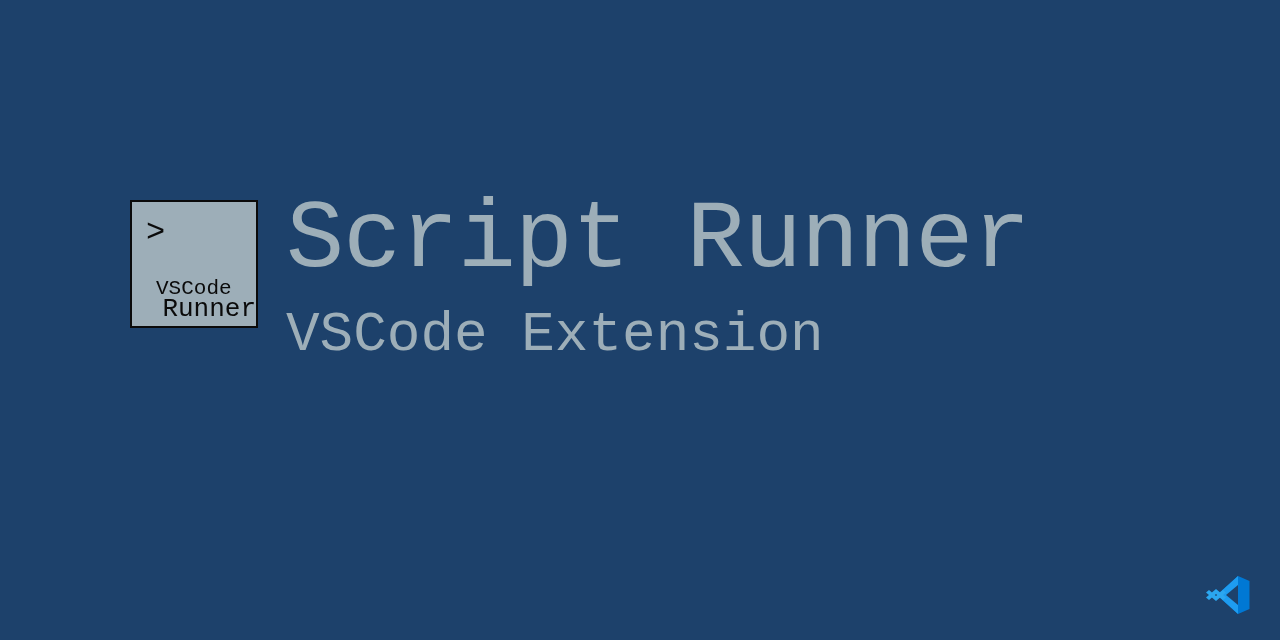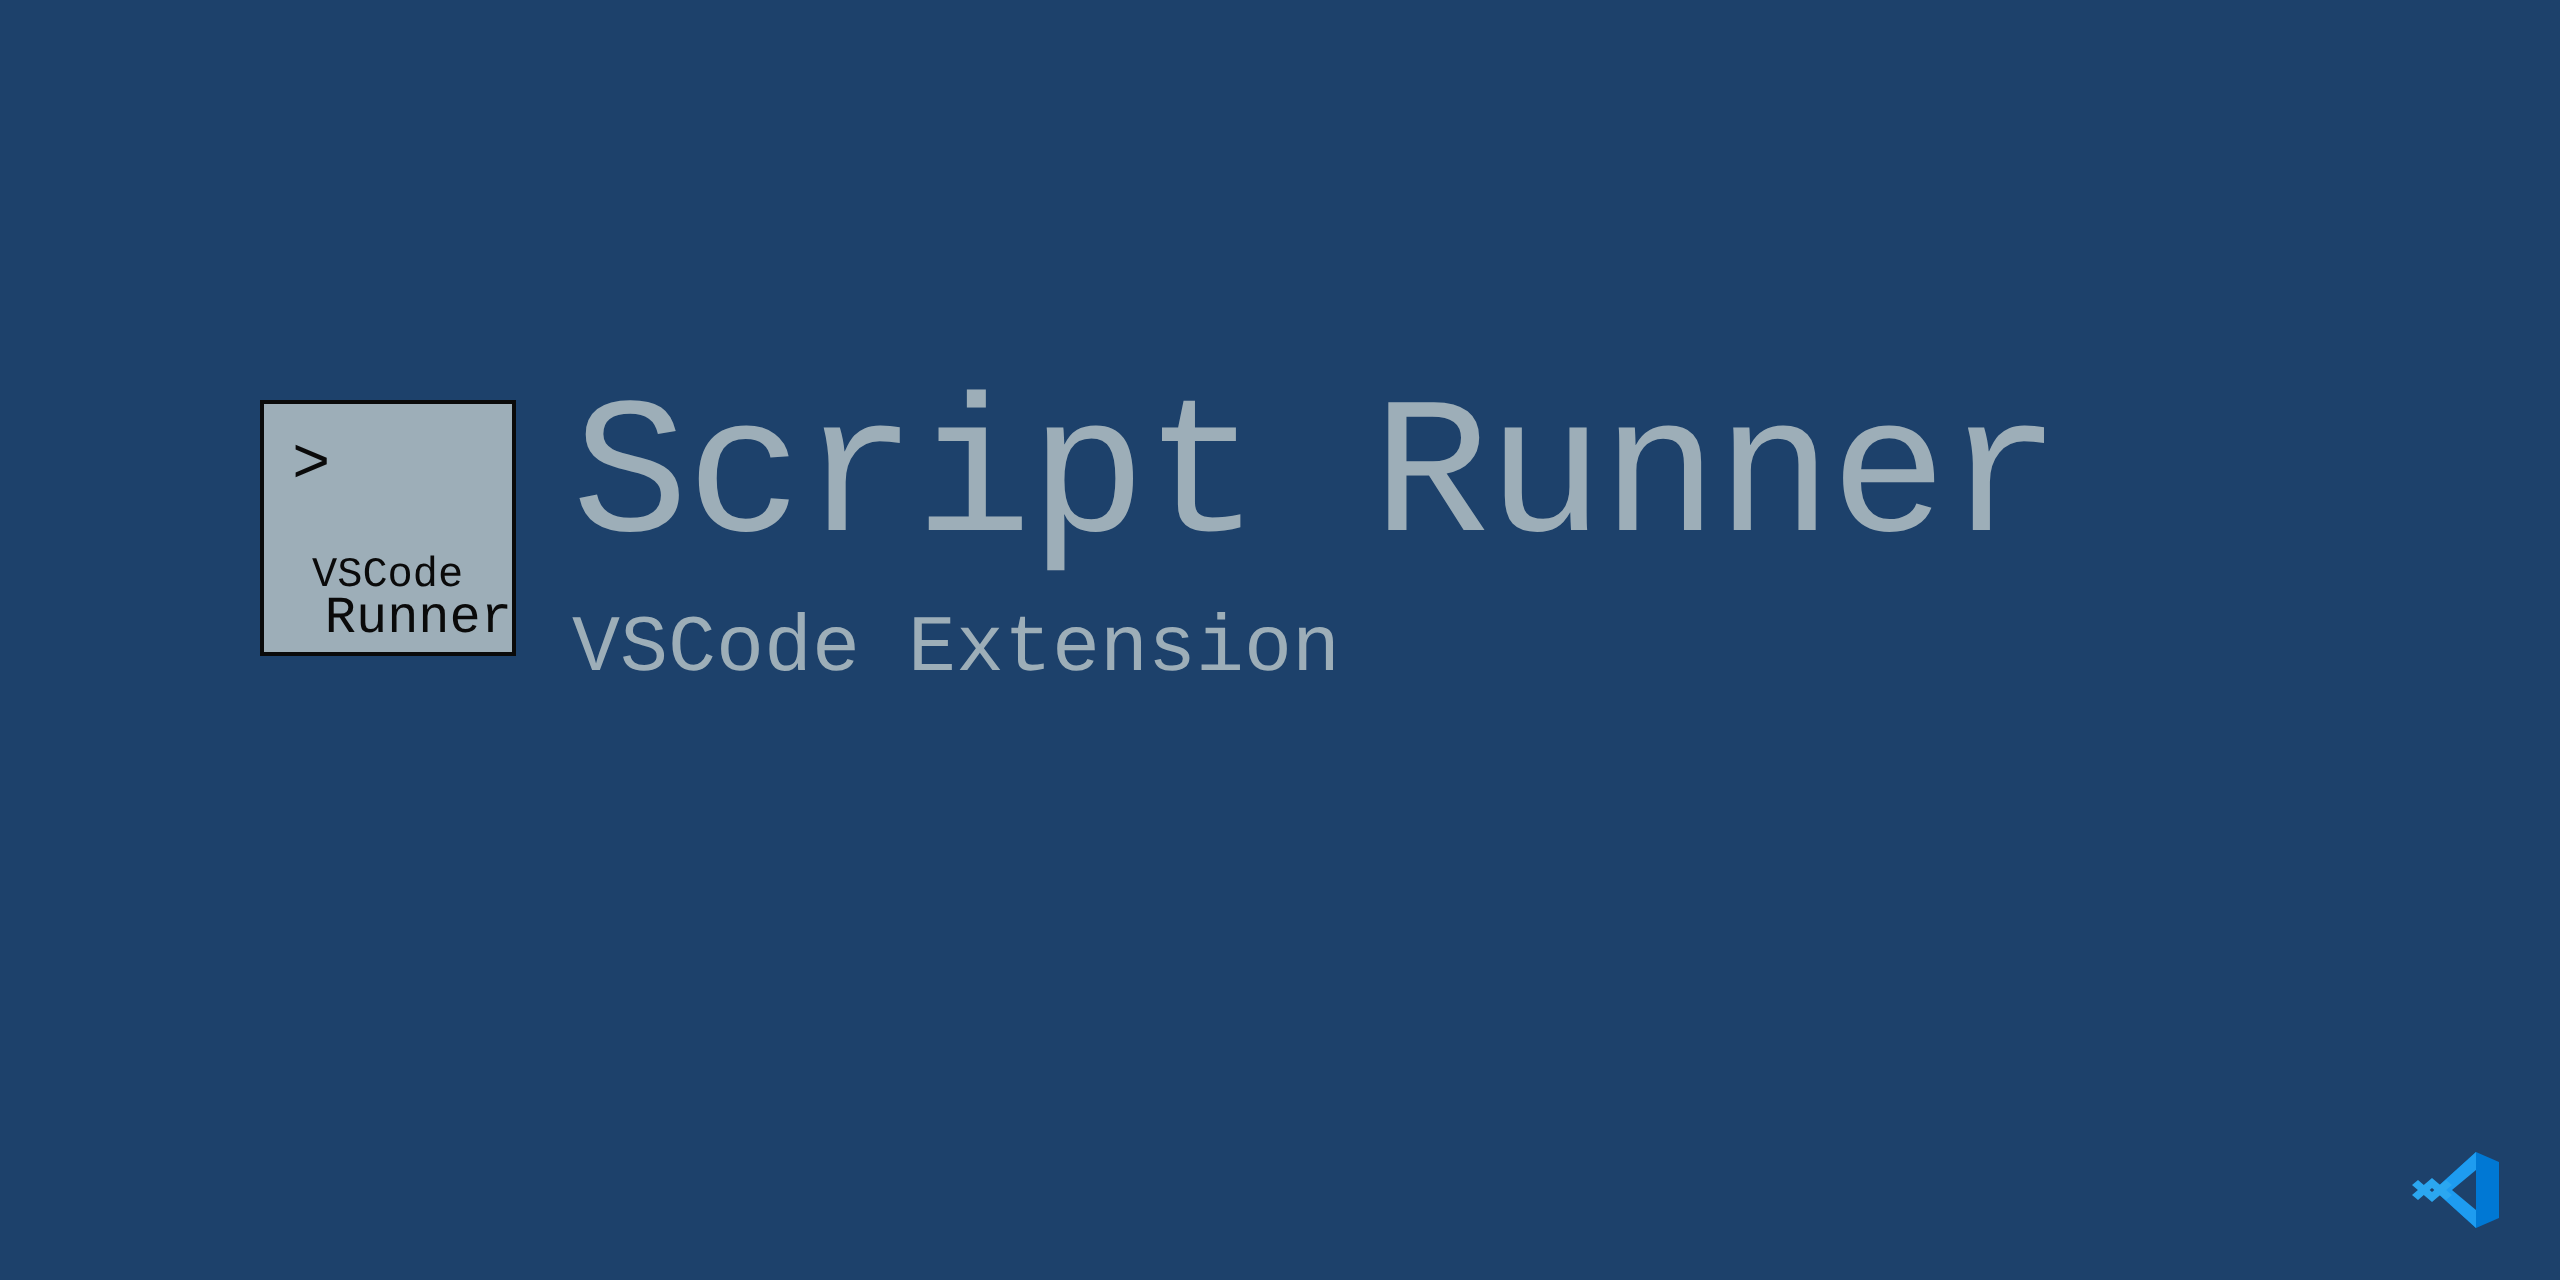--- a/index.html
+++ b/index.html
@@ -78,21 +78,21 @@
       font-size: 97px;
       font-weight: 400;
       letter-spacing: -1px;
       line-height: 1;
       margin-top: -8px;
       font-family: 'Consolas', 'Monaco', 'Courier New', monospace;
     }
 
     .subtitle {
       color: #9daeb8;
-      font-size: 40px;
+      font-size: 56px;
       font-weight: 400;
       margin-top: 14px;
       letter-spacing: 0px;
       font-family: 'Consolas', 'Monaco', 'Courier New', monospace;
     }
 
     .vscode-icon {
       position: absolute;
       bottom: 20px;
       right: 28px;

